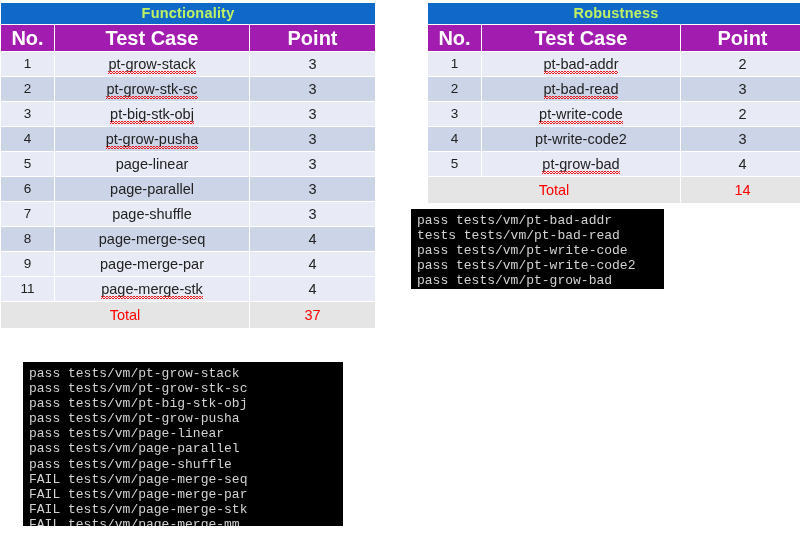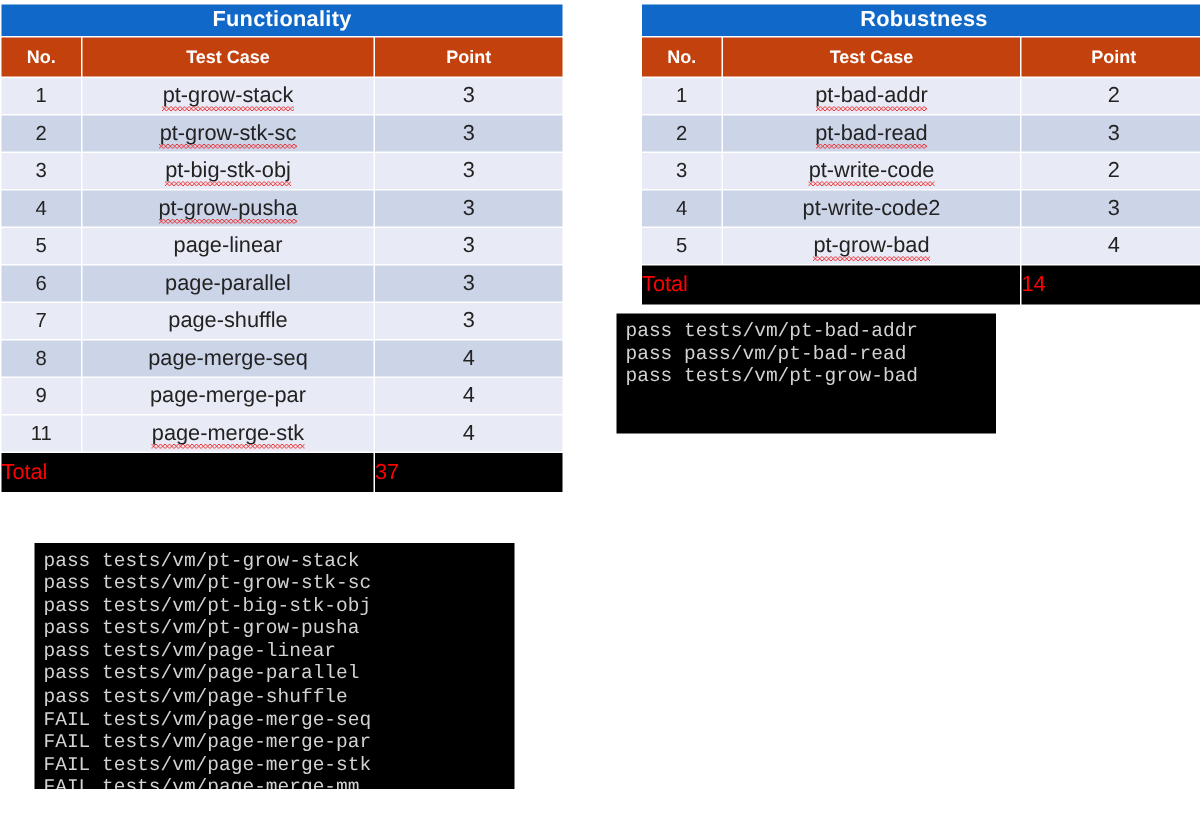--- a/index.html
+++ b/index.html
@@ -28,55 +28,55 @@
     background: #ffffff;
     table-layout: fixed;
   }
   .tbl td, .tbl th {
     padding: 0;
     margin: 0;
   }
 
   .title-cell {
     background: #1068c8;
-    color: #ffffff;
+    color: #bef264;
     font-weight: bold;
     font-size: 14.5px;
     text-align: center;
     height: 21px;
     line-height: 21px;
     letter-spacing: .2px;
   }
 
   .head-cell {
-    background: #c2410c;
+    background: #a21caf;
     color: #ffffff;
     font-weight: bold;
-    font-size: 12px;
+    font-size: 20px;
     text-align: center;
     height: 26px;
     line-height: 26px;
   }
 
   .cell {
     text-align: center;
     font-size: 14.5px;
     color: #222222;
     height: 24px;
     line-height: 24px;
     background: #e8ebf5;
     font-weight: 400;
   }
   .cell.alt { background: #ccd4e8; }
   .cell.num { font-size: 13.5px; }
 
   .total-cell {
-    background: #000000;
+    background: #e5e5e5;
     color: #ff0000;
-    text-align: left;
+    text-align: center;
     font-size: 14.5px;
     height: 22px;
     line-height: 26px;
   }
 
   
   .sq {
     position: relative;
     display: inline-block;
     white-space: nowrap;
@@ -243,13 +243,13 @@
       <tr>
         <td class="total-cell" colspan="2">Total</td>
         <td class="total-cell">14</td>
       </tr>
     </tbody>
   </table>
 </div>
 
 <div class="terminal" id="term-functionality" style="left:23px; top:362px; width:320px; height:164px;"><span class="term-line">pass tests/vm/pt-grow-stack</span><span class="term-line">pass tests/vm/pt-grow-stk-sc</span><span class="term-line">pass tests/vm/pt-big-stk-obj</span><span class="term-line">pass tests/vm/pt-grow-pusha</span><span class="term-line">pass tests/vm/page-linear</span><span class="term-line">pass tests/vm/page-parallel</span><span class="term-line">pass tests/vm/page-shuffle</span><span class="term-line">FAIL tests/vm/page-merge-seq</span><span class="term-line">FAIL tests/vm/page-merge-par</span><span class="term-line">FAIL tests/vm/page-merge-stk</span><span class="term-line">FAIL tests/vm/page-merge-mm</span></div>
 
-<div class="terminal" id="term-robustness" style="left:411px; top:209px; width:253px; height:80px;"><span class="term-line">pass tests/vm/pt-bad-addr</span><span class="term-line">pass pass/vm/pt-bad-read</span><span class="term-line">pass tests/vm/pt-grow-bad</span></div>
+<div class="terminal" id="term-robustness" style="left:411px; top:209px; width:253px; height:80px;"><span class="term-line">pass tests/vm/pt-bad-addr</span><span class="term-line">tests tests/vm/pt-bad-read</span><span class="term-line">pass tests/vm/pt-write-code</span><span class="term-line">pass tests/vm/pt-write-code2</span><span class="term-line">pass tests/vm/pt-grow-bad</span></div>
 
 </body></html>

